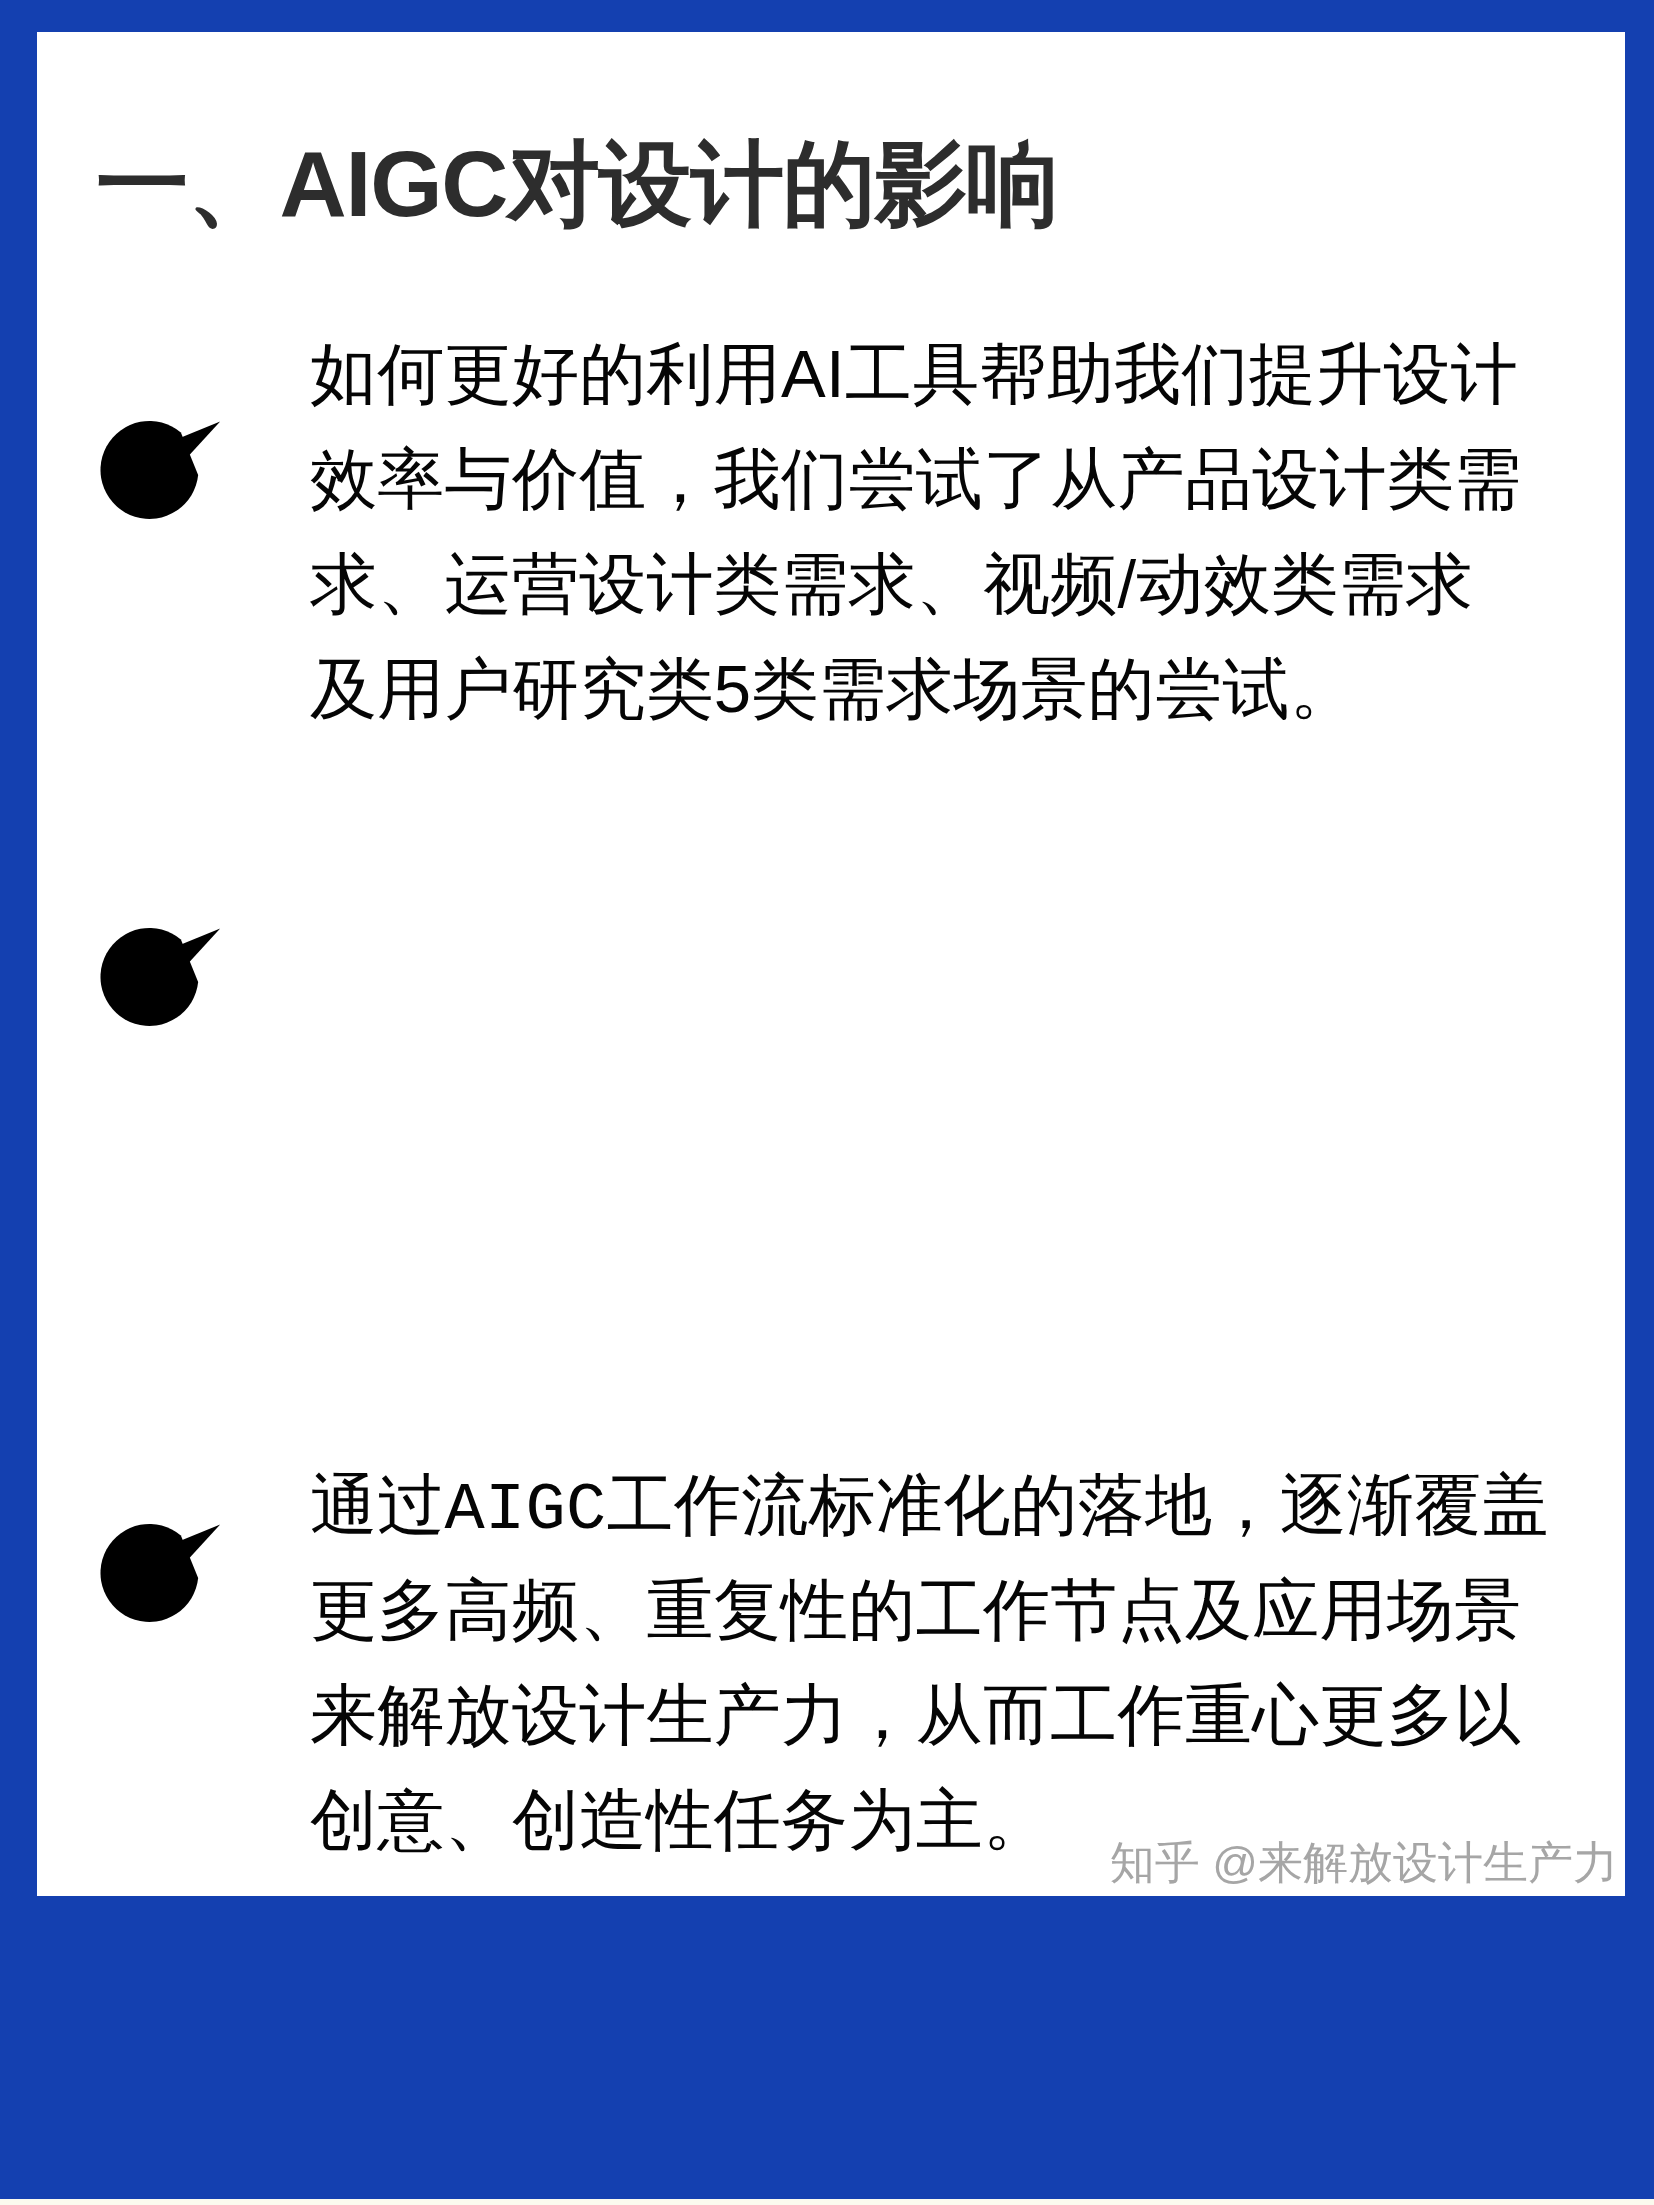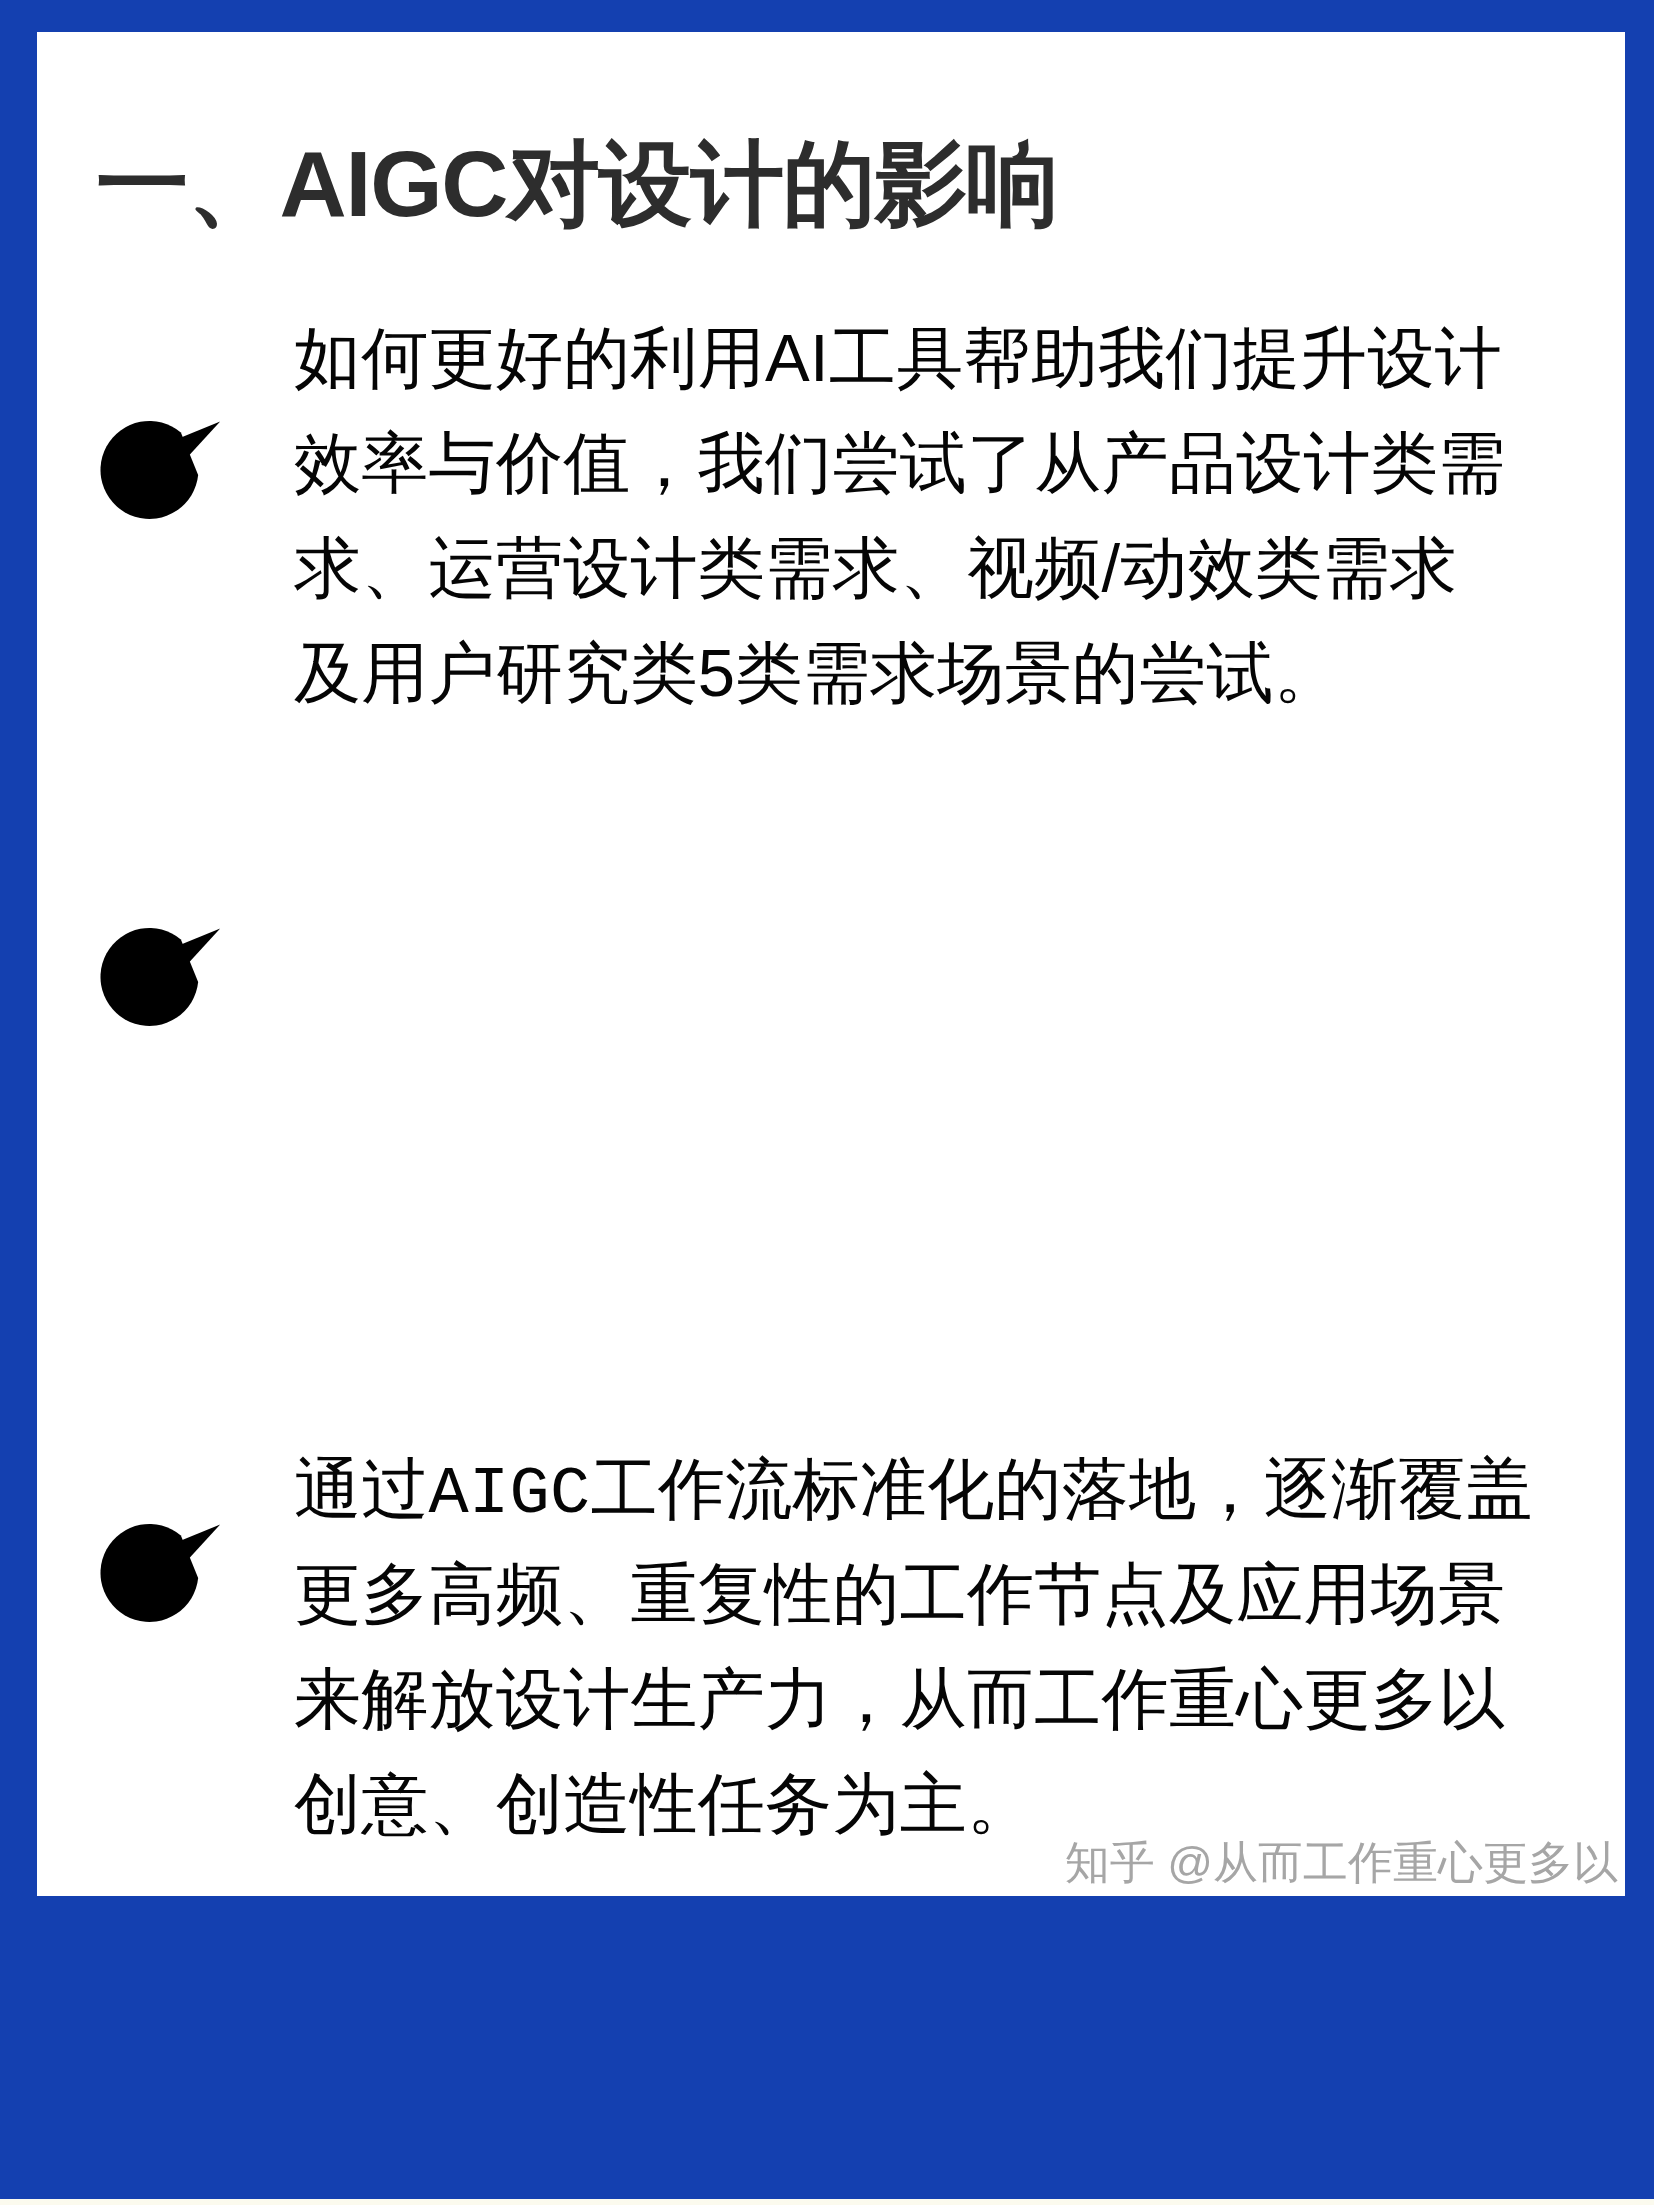--- a/index.html
+++ b/index.html
@@ -28,21 +28,21 @@
     color: var(--title, #2d2d2d);
     white-space: nowrap;
   }
   .check-icon {
     position: absolute; left: 55px;
     width: 133px; height: 133px;
     overflow: visible;
   }
   .para {
     position: absolute; left: 257px;
-    width: 1298px; margin: 0;
+    width: 1298px; margin: 16px;
     font-size: 67px; line-height: 105px;
     font-weight: 500;
     color: var(--body, #050505);
     white-space: pre-line;
     letter-spacing: 0.3px;
   }
   .icon-1 { top: 375px; }  .para-1 { top: 273px; }
   .icon-2 { top: 882px; } .para-2 { top: 804px; }
   .icon-3 { top: 1478px; } .para-3 { top: 1410px; font-family: Liberation Mono, monospace; }
   .watermark {
@@ -84,16 +84,16 @@
     </svg>
 
   <svg class="check-icon icon-3" viewBox="0 0 110 110">
       <use href="#check-circle"></use>
     </svg>
   <p class="para para-3">通过AIGC工作流标准化的落地，逐渐覆盖
 更多高频、重复性的工作节点及应用场景
 来解放设计生产力，从而工作重心更多以
 创意、创造性任务为主。</p>
 
-  <div class="watermark">知乎 @从而工作重心更多以</div>
+  <div class="watermark">知乎 @来解放设计生产力</div>
 
 </div>
 
 
 </body></html>

